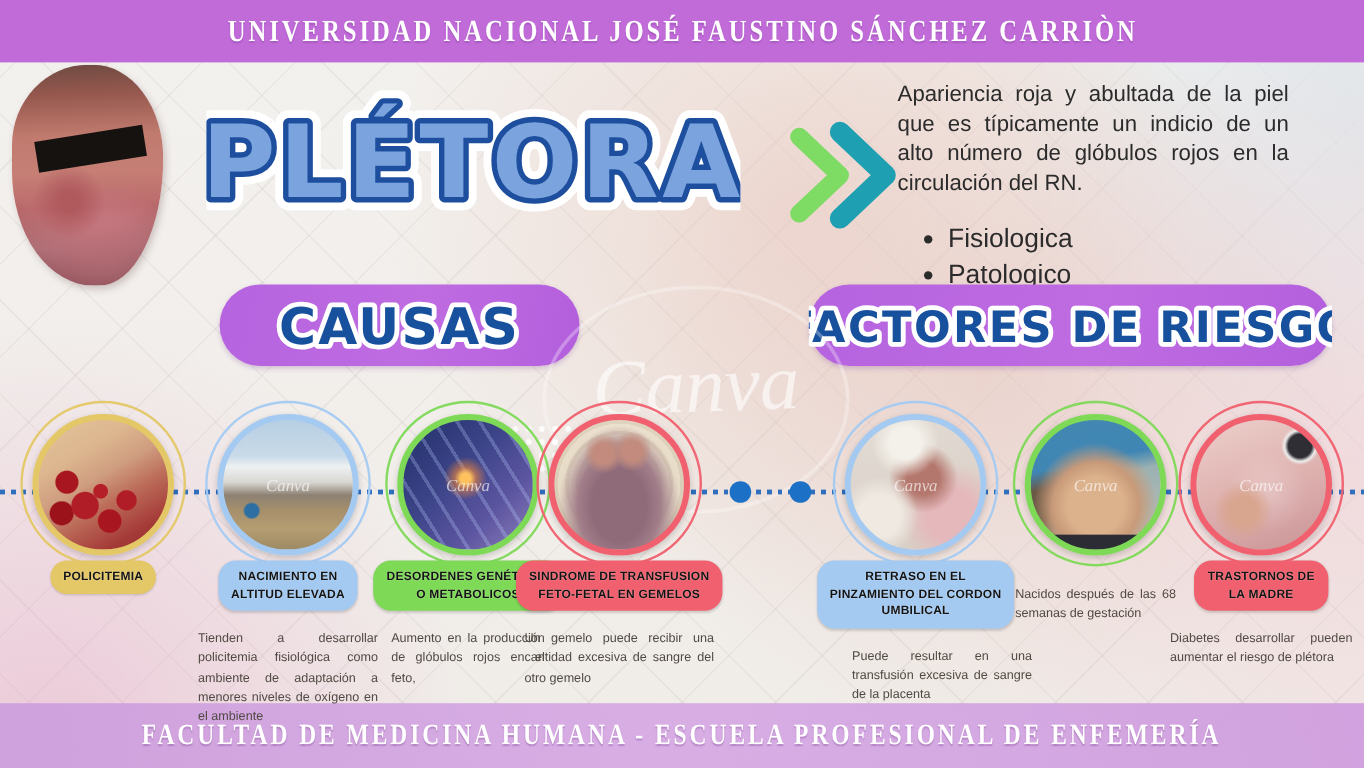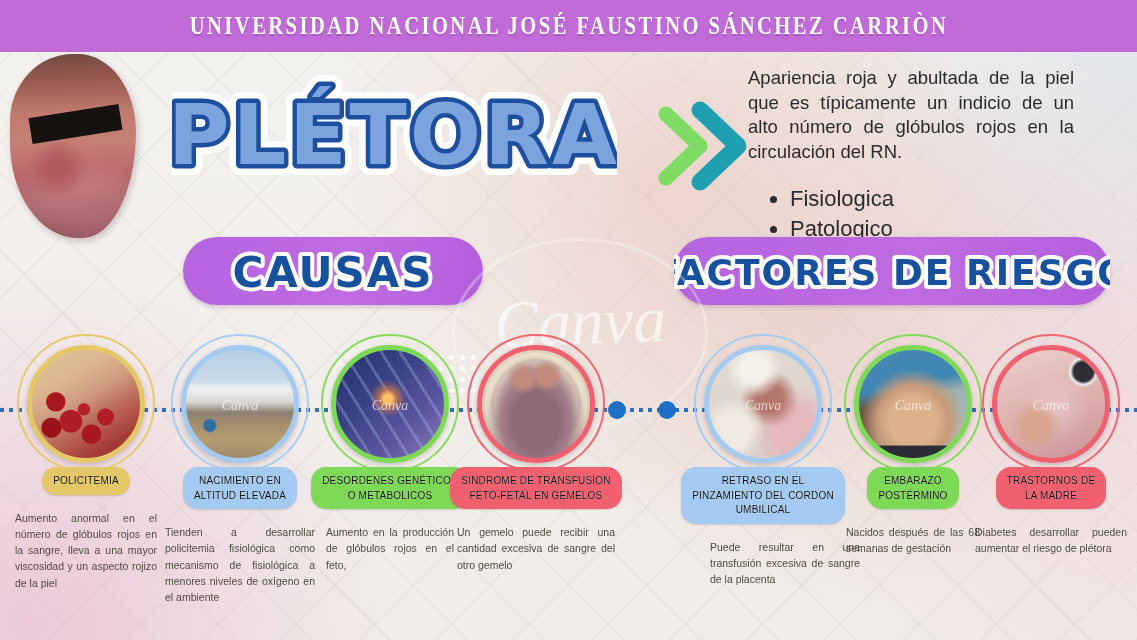--- a/index.html
+++ b/index.html
@@ -77,28 +77,28 @@
   .big-dot-1 { left:608px; } .big-dot-2 { left:658px; }
   
   .node { position:absolute; top:342px; width:170px; display:flex; flex-direction:column; align-items:center; z-index:3; }
   .circle-wrap { position:relative; width:130px; height:130px; }
   .outer-ring { position:absolute; left:-4px; top:-8px; width:138px; height:138px;
     border:2.5px solid var(--c); border-radius:50%; opacity:.95; }
   .photo { position:absolute; left:6px; top:3px; width:118px; height:118px; border-radius:50%;
     border:5px solid var(--c); overflow:hidden; box-shadow:0 2px 5px rgba(0,0,0,.18); }
   .node-label { position:relative; z-index:4; margin-top:-5px; width:max-content; max-width:178px;
     background:var(--c); border-radius:15px; padding:7px 11px 6px;
-    font-size:10px; font-weight:400; color:#131313; text-align:center; line-height:1.45;
+    font-size:10px; font-weight:700; color:#131313; text-align:center; line-height:1.45;
     letter-spacing:.2px; white-space:pre-line; text-shadow:0 0 1px rgba(255,255,255,.6);
     box-shadow:0 1px 2px rgba(0,0,0,.15); }
   .node-desc { margin-top:15px; font-size:10.5px; line-height:1.55; color:#514a43; text-align:justify; }
   .n1 { left:1px; }   .n1 .node-desc{ width:142px; }
   .n2 { left:155px; } .n2 .node-desc{ width:150px; }
   .n3 { left:305px; } .n3 .node-desc{ width:128px; }
-  .n4 { left:451px; } .n4 .node-desc{ width:158px; }
+  .n4 { left:431px; } .n4 .node-desc{ width:158px; }
   .n5 { left:678px; } .n5 .node-desc{ width:150px;margin-left:44px; }
   .n6 { left:828px; } .n6 .node-desc{ width:134px; }
   .n7 { left:966px; } .n7 .node-desc{ width:152px; }
   
   .photo-blood { background:
       radial-gradient(circle at 22% 48%, #a8161f 9%, rgba(168,22,31,0) 10%),
       radial-gradient(circle at 36% 66%, #b01d26 11%, rgba(176,29,38,0) 12%),
       radial-gradient(circle at 55% 78%, #a8161f 9%, rgba(168,22,31,0) 10%),
       radial-gradient(circle at 68% 62%, #b01d26 8%, rgba(176,29,38,0) 9%),
       radial-gradient(circle at 18% 72%, #9c121b 8%, rgba(156,18,27,0) 9%),
@@ -184,33 +184,32 @@
   <div class="timeline"></div>
   <div class="big-dot big-dot-1"></div>
   <div class="big-dot big-dot-2"></div>
 
   <div class="node n1" style="--c: #e4c766;">
     <div class="circle-wrap">
         <div class="outer-ring"></div>
       <div class="photo photo-blood"></div>
       </div>
     <div class="node-label">POLICITEMIA</div>
-    <div class="node-desc">Aumento anormal en el número de glóbulos rojos en la sangre, lleva a una mayor viscosidad y un aspecto rojizo de la piel</div>
   </div>
 
   <div class="node n2" style="--c: #a4caf2;">
     <div class="circle-wrap">
         <div class="outer-ring"></div>
       <div class="photo photo-mountain">
         <div class="wm-small">Canva</div>
         </div>
       </div>
     <div class="node-label">NACIMIENTO EN
 ALTITUD ELEVADA</div>
-    <div class="node-desc">Tienden a desarrollar policitemia fisiológica como mecanismo de fisiológica a menores niveles de oxígeno en el ambiente</div>
+    <div class="node-desc">Tienden a desarrollar policitemia fisiológica como ambiente de adaptación a menores niveles de oxígeno en el ambiente</div>
   </div>
 
   <div class="node n3" style="--c: #7ed957;">
     <div class="circle-wrap">
         <div class="outer-ring"></div>
       <div class="photo photo-dna">
         <div class="wm-small">Canva</div>
         </div>
       </div>
     <div class="node-label">DESORDENES GENÉTICOS
@@ -241,31 +240,32 @@
     <div class="node-desc">Puede resultar en una transfusión excesiva de sangre de la placenta</div>
   </div>
 
   <div class="node n6" style="--c: #7ed957;">
     <div class="circle-wrap">
         <div class="outer-ring"></div>
       <div class="photo photo-pregnant">
         <div class="wm-small">Canva</div>
         </div>
       </div>
-    <div class="node-label">EMBARAZO
-POSTÉRMINO</div>
     <div class="node-desc">Nacidos después de las 68 semanas de gestación</div>
   </div>
 
   <div class="node n7" style="--c: #f0606e;">
     <div class="circle-wrap">
         <div class="outer-ring"></div>
       <div class="photo photo-mother">
         <div class="wm-small">Canva</div>
         </div>
       </div>
     <div class="node-label">TRASTORNOS DE
 LA MADRE</div>
     <div class="node-desc">Diabetes desarrollar pueden aumentar el riesgo de plétora</div>
   </div>
 
+  <div class="banner banner-bottom">
+    <div class="banner-text">FACULTAD DE MEDICINA HUMANA - ESCUELA PROFESIONAL DE ENFEMERÍA</div>
+  </div>
 
 </div>
 
 </body></html>

